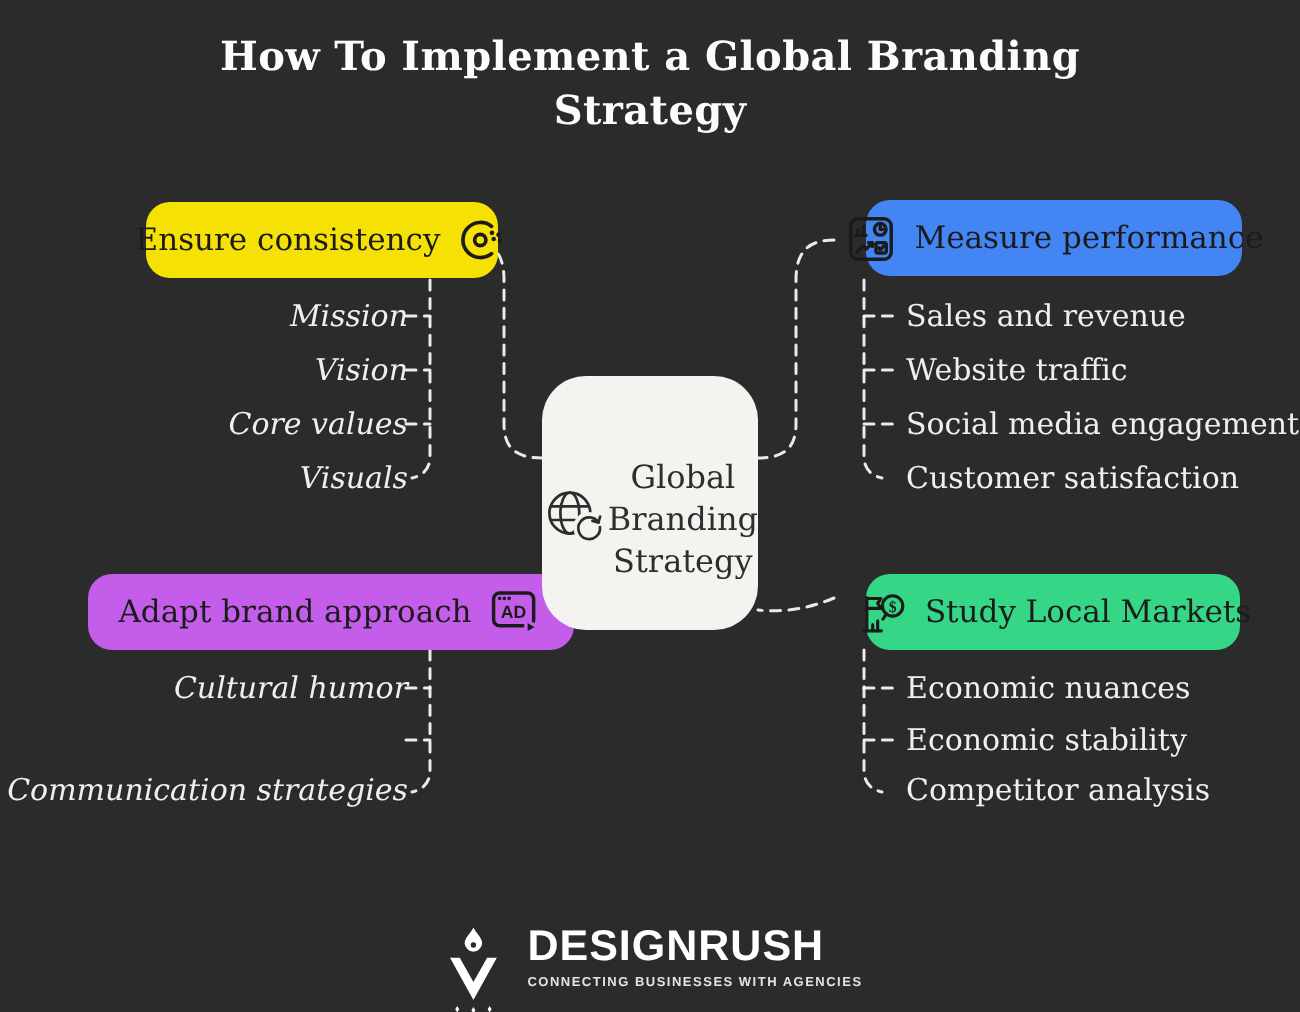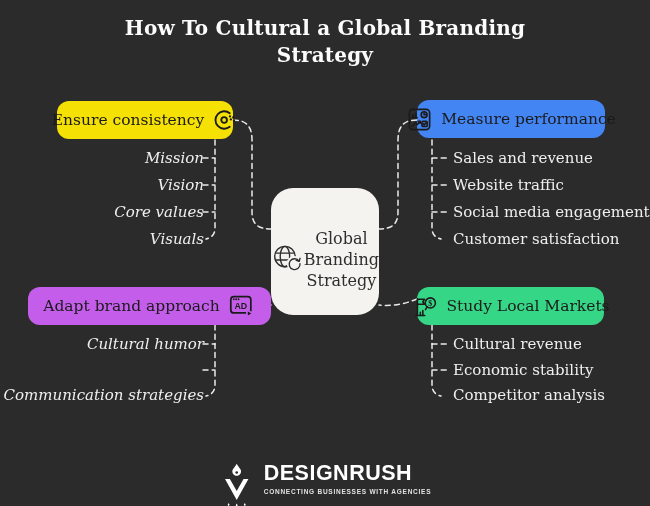--- a/index.html
+++ b/index.html
@@ -3,21 +3,21 @@
 <meta charset="utf-8">
 <style>
   html,body{margin:0;padding:0;background:#2B2B2B;}
   .canvas{position:relative;width:650px;height:506px;background:#2B2B2B;overflow:hidden;
           font-family:"DejaVu Serif",serif;}
   .conn{position:absolute;left:0;top:0;width:650px;height:506px;}
   .title{position:absolute;top:15px;left:0;right:0;text-align:center;}
   .title span{display:inline-block;max-width:450px;font-weight:700;font-size:20px;line-height:27px;
           color:#FCFCFC;letter-spacing:.2px;}
   .pill{position:absolute;height:38px;border-radius:12px;display:flex;align-items:center;
-          justify-content:center;gap:8px;padding:0 10px;box-sizing:border-box;}
+          justify-content:center;gap:8px;padding:0 10px;box-sizing:border-box;margin-left:16px;}
   .pill-label{font-size:15.5px;color:#1B1B1B;white-space:nowrap;}
   .pill svg{flex:0 0 auto;}
   .pill-tl{left:57px;top:101px;width:176px;}
   .pill-tr{left:417px;top:100px;width:188px;}
   .pill-bl{left:28px;top:287px;width:243px;}
   .pill-br{left:417px;top:287px;width:187px;}
   .item{position:absolute;font-size:15px;line-height:20px;color:#EFEFEF;white-space:nowrap;}
   .item.l{right:446px;text-align:right;font-style:italic;}
   .item.r{left:453px;text-align:left;}
   .center-card{position:absolute;left:271px;top:188px;width:108px;height:127px;background:#F5F3F0;
@@ -54,21 +54,21 @@
       <path d="M203 344 H215"></path>
         <path d="M203 370 H215"></path>
       <path d="M417 299 Q398 307 379 305"></path>
       <path d="M432 325 V385 Q432 394 441 396"></path>
       <path d="M432 344 H447"></path>
         <path d="M432 370 H447"></path>
     </g>
   </svg>
 
   <div class="title">
-    <span>How To Cultural a Global Branding Strategy</span>
+    <span>How To Implement a Global Branding Strategy</span>
   </div>
 
   <div class="pill pill-tl" style="background: rgb(246, 225, 4);">
     <span class="pill-label">Ensure consistency</span>
     <svg width="26" height="26" viewBox="0 0 24 24">
       <g fill="none" stroke="#1B1B1B" stroke-width="1.7" stroke-linecap="round">
         <path d="M16.4 5.7 A8.1 8.1 0 1 0 16.4 18.3"></path>
         <circle cx="11.2" cy="12" r="2.6"></circle>
       </g>
       <g fill="#1B1B1B">
@@ -149,21 +149,21 @@
   <div class="item l" style="top:229px">Visuals</div>
 
   <div class="item r" style="top:148px">Sales and revenue</div>
   <div class="item r" style="top:175px">Website traffic</div>
   <div class="item r" style="top:202px">Social media engagement</div>
   <div class="item r" style="top:229px">Customer satisfaction</div>
 
   <div class="item l" style="top:334px">Cultural humor</div>
   <div class="item l" style="top:385px">Communication strategies</div>
 
-  <div class="item r" style="top:334px">Cultural revenue</div>
+  <div class="item r" style="top:334px">Economic nuances</div>
   <div class="item r" style="top:360px">Economic stability</div>
   <div class="item r" style="top:385px">Competitor analysis</div>
 
   <div class="footer">
     <svg width="36" height="50" viewBox="0 0 40 54">
       <path fill="#FFFFFF" d="M20 1.2 C17.6 5.8 13.8 8 15.6 11.6 C16.7 13.8 18.6 14.6 20 14.6 C21.4 14.6 23.3 13.8 24.4 11.6 C26.2 8 22.4 5.8 20 1.2 Z"></path>
       <circle cx="20" cy="10.9" r="1.5" fill="#2B2B2B"></circle>
       <path fill="#FFFFFF" d="M7 18 L20 41.5 L33 18 L27.6 18 L20 31.5 L12.4 18 Z"></path>
       <path fill="#FFFFFF" d="M11 44.8 l1.1 1.8 -1.1 1.8 -1.1 -1.8 Z
                               M20 45.4 l1.1 1.8 -1.1 1.8 -1.1 -1.8 Z

